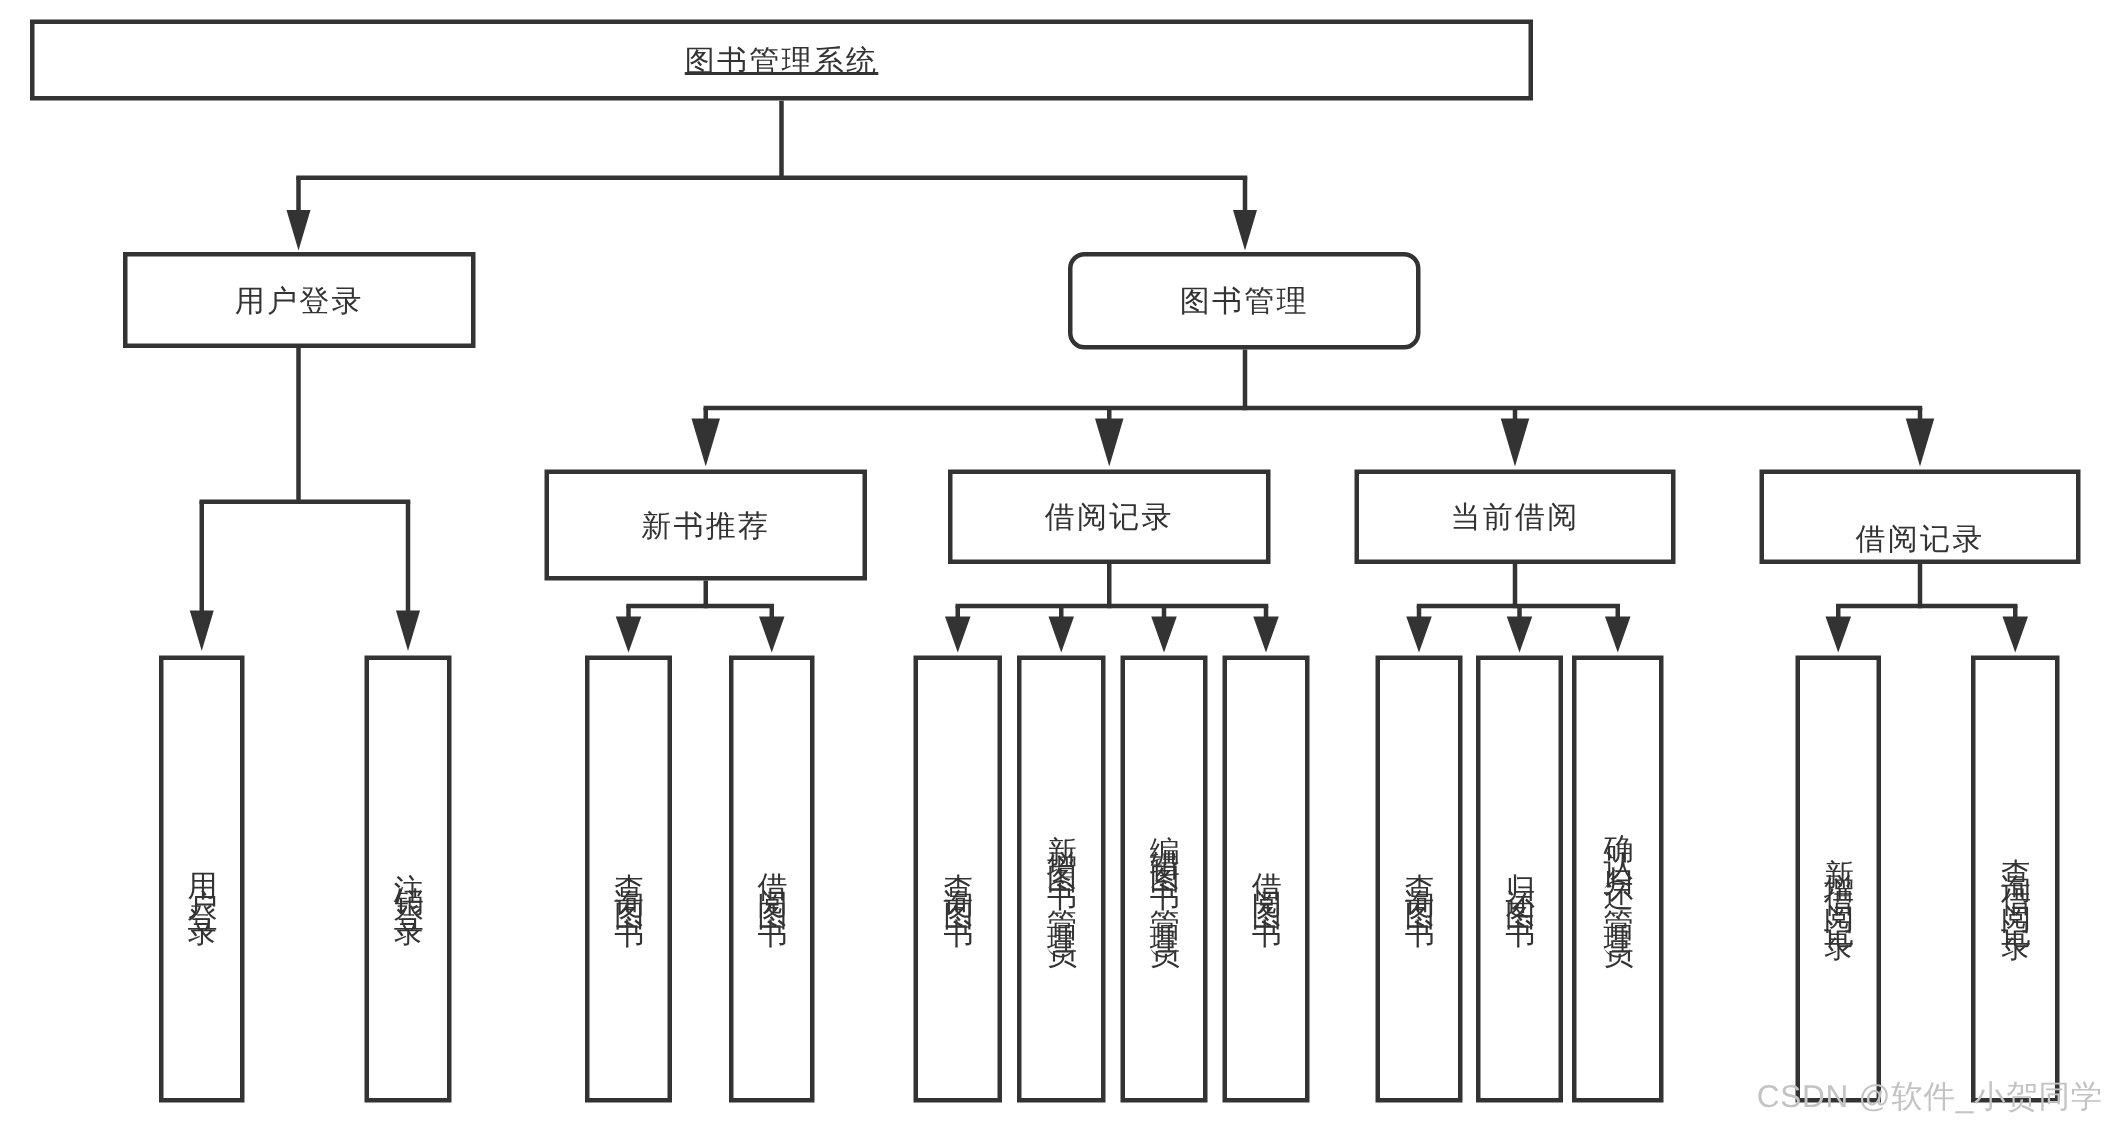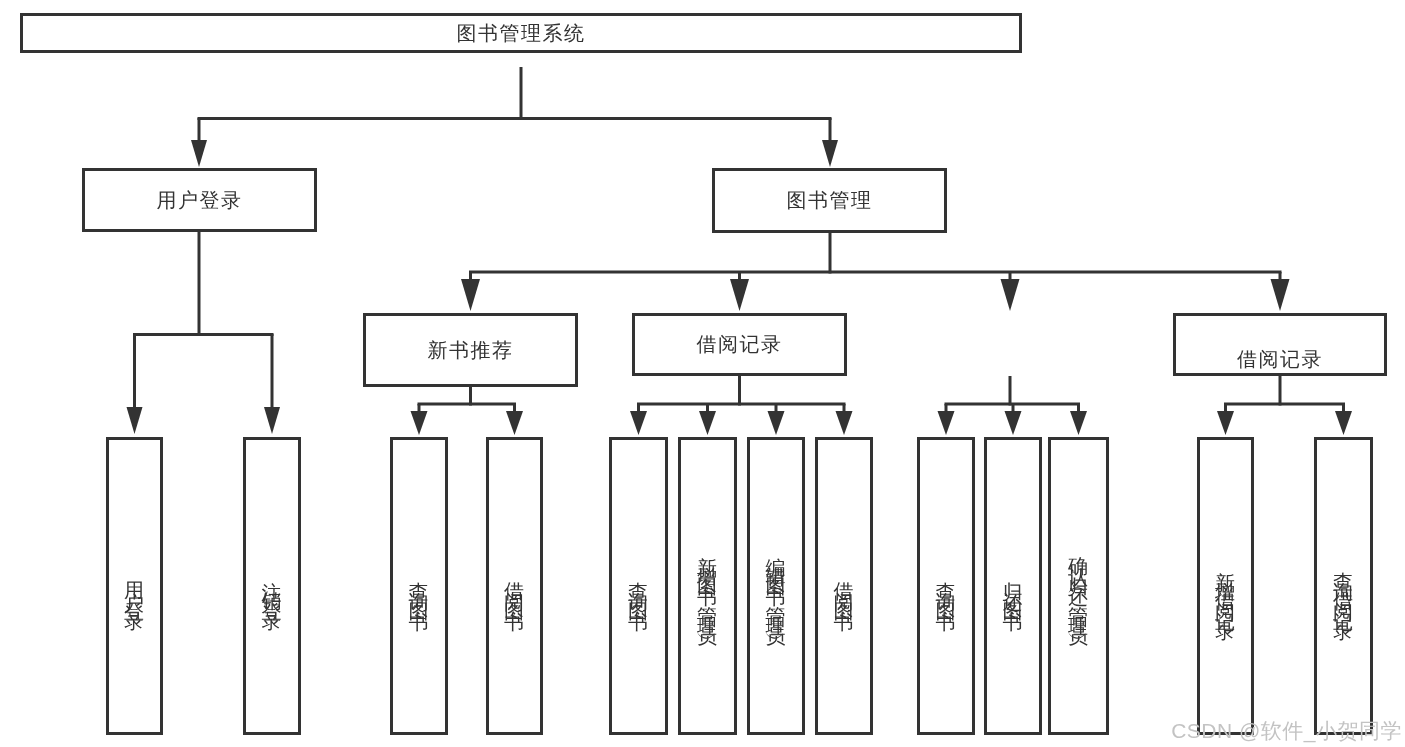--- a/index.html
+++ b/index.html
@@ -129,37 +129,40 @@
     <g>
       <line x1="1280" y1="376" x2="1280" y2="405.5"></line>
       <line x1="1224" y1="404" x2="1345" y2="404"></line>
       <line x1="1225.5" y1="404" x2="1225.5" y2="413"></line>
       <polygon points="1217,411 1234,411 1225.5,435" stroke="none"></polygon>
       <line x1="1343.5" y1="404" x2="1343.5" y2="413"></line>
       <polygon points="1335,411 1352,411 1343.5,435" stroke="none"></polygon>
     </g>
   </svg>
 
-  <div class="box" style="left:20px; top:13px; width:1002px; height:40px;">
+  <div class="box" style="left:20px; top:13px; width:1002px; height:54px;text-decoration:underline;">
     <span class="hlabel">图书管理系统</span>
   </div>
 
   <div class="box" style="left:82px; top:168px; width:235px; height:64px;">
     <span class="hlabel">用户登录</span>
   </div>
-  <div class="box" style="left:712px; top:168px; width:235px; height:65px;">
+  <div class="box" style="left:712px; top:168px; width:235px; height:65px;border-radius:11px;">
     <span class="hlabel">图书管理</span>
   </div>
 
   <div class="box" style="left:363px; top:313px; width:215px; height:74px;">
     <span class="hlabel">新书推荐</span>
   </div>
   <div class="box" style="left:632px; top:313px; width:215px; height:63px;">
     <span class="hlabel">借阅记录</span>
   </div>
+  <div class="box" style="left:903px; top:313px; width:214px; height:63px;">
+    <span class="hlabel">当前借阅</span>
+  </div>
   <div class="box" style="left:1173px; top:313px; width:214px; height:63px;align-items:flex-end;">
     <span class="hlabel">借阅记录</span>
   </div>
 
   <div class="box leaf" style="left:106px; width:57px;">
     <span class="vtext">用户登录</span>
   </div>
   <div class="box leaf" style="left:243px; width:58px;">
     <span class="vtext">注销登录</span>
   </div>

